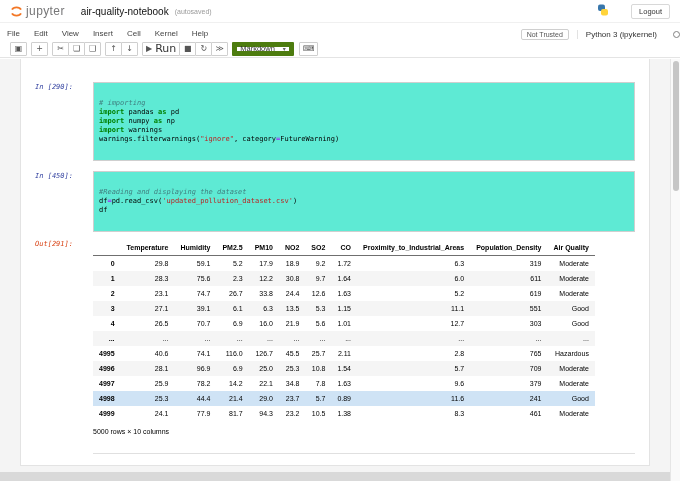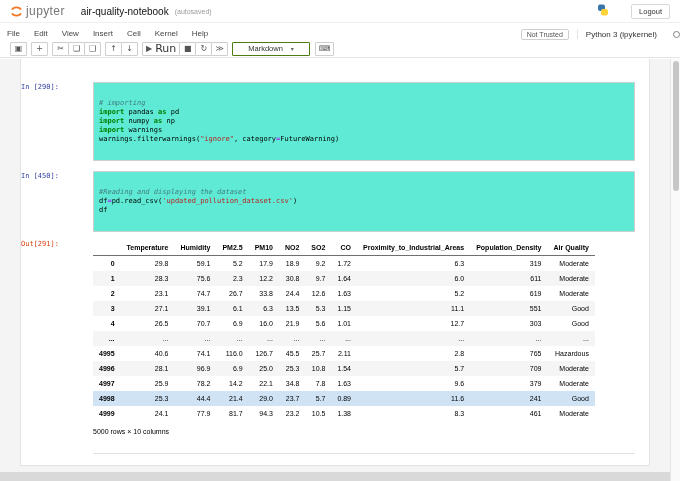--- a/index.html
+++ b/index.html
@@ -24,28 +24,28 @@
   .not-trusted { font-size:7px; color:#555; border:1px solid #cfcfcf; border-radius:2px; padding:1px 5px; margin-right:8px; }
   .kernel-box { display:flex; align-items:center; gap:16px; border-left:1px solid #e2e2e2; padding-left:8px; }
   .kernel-name { font-size:8px; color:#333; }
   .kernel-circle { width:7px; height:7px; border:1px solid #828282; border-radius:50%; }
 
   
   .toolbar { height:18px; display:flex; align-items:center; padding:0 10px; gap:5px; background:#fff; border-bottom:1px solid #e4e4e4; }
   .btn-group { display:flex; }
   .tbtn { min-width:17px; height:14px; border:1px solid #cfcfcf; background:#fff; display:flex; align-items:center; justify-content:center; font-size:8px; color:#555; margin-right:-1px; border-radius:1px; padding:0 3px; font-family:"DejaVu Sans",sans-serif; }
   .tbtn .lbl { font-size:11px; margin-left:3px; color:#333; }
-  .cell-type-select { height:14px; border:1px solid #4d7c0f; border-radius:1px; font-size:7.5px; color:#333; display:flex; align-items:center; padding:0 15px; gap:8px; background:#fff; }
+  .cell-type-select { height:14px; border:5px solid #4d7c0f; border-radius:1px; font-size:7.5px; color:#333; display:flex; align-items:center; padding:0 3px; gap:8px; background:#fff; }
   .caret { font-size:6px; color:#666; }
 
   
   .page { position:absolute; top:59px; left:0; right:10px; bottom:0; background:#f4f4f4; overflow:hidden; }
   .notebook { margin:0 0 0 20px; width:630px; background:#fff; border:1px solid #e3e3e3; border-top:none; min-height:405px; padding-top:8px; }
   .cell { display:flex; padding:5px 0; }
-  .prompt { width:72px; flex:none; text-align:left; padding-right:6px; font-family:"DejaVu Sans Mono",monospace; font-size:7px; line-height:10px; }
+  .prompt { width:72px; flex:none; text-align:center; padding-right:6px; font-family:"DejaVu Sans Mono",monospace; font-size:7px; line-height:10px;font-style:italic; }
   .prompt.in { color:#303F9F; }
   .prompt.out { color:#D84315; }
   .cell-content { flex:1; margin-right:14px; min-width:0; }
 
   .md-content h2 { font-size:14px; font-weight:700; color:#1a1a1a; padding:6px 0 12px; }
   .md-content.underlined { border-bottom:1px solid #e4e4e4; }
 
   .input-area { border:1px solid #cfcfcf; background:#5eead4; padding:16px 5px; font-family:"DejaVu Sans Mono",monospace; font-size:7px; line-height:9px; white-space:pre; }
   .tok-com { color:#408080; font-style:italic; }
   .tok-kw  { color:#008000; font-weight:bold; }

